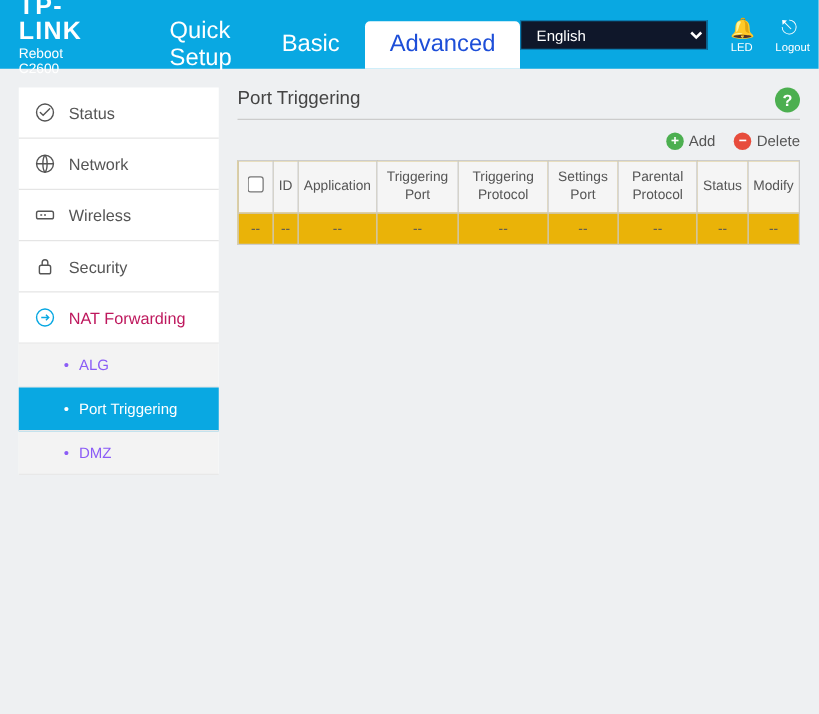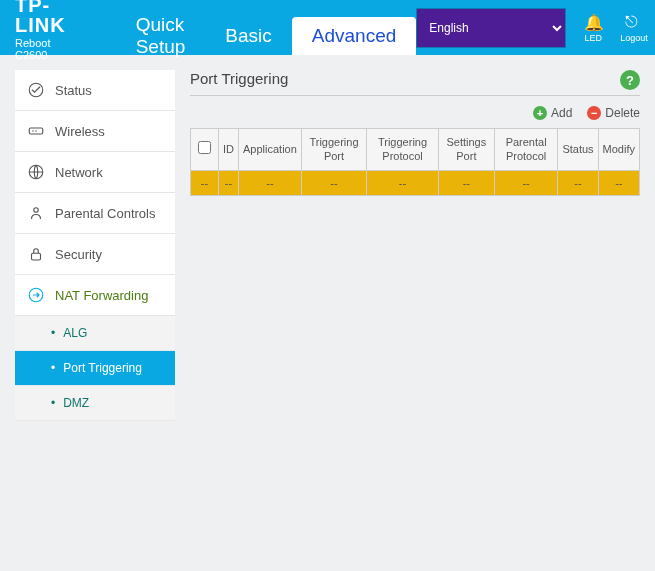--- a/index.html
+++ b/index.html
@@ -5,31 +5,31 @@
 * { margin: 0; padding: 0; box-sizing: border-box; font-family: Arial, sans-serif; }
 body { background: #eef0f2; font-size: 12px; color: #333; }
 .header { background: #09a8e2; height: 55px; display: flex; align-items: center; padding: 0 15px; }
 .logo-area { display: flex; flex-direction: column; color: white; margin-right: 50px; }
 .logo-text { font-size: 20px; font-weight: bold; letter-spacing: 1px; line-height: 1; }
 .model { font-size: 11px; margin-top: 2px; }
 .nav-tabs { display: flex; height: 55px; align-items: flex-end; }
 .nav-tab { padding: 10px 20px; color: white; cursor: pointer; font-size: 19px; height: 38px; display: flex; align-items: center; }
 .nav-tab.active { background: white; color: #1d4ed8; border-radius: 4px 4px 0 0; }
 .header-right { margin-left: auto; display: flex; align-items: center; gap: 18px; }
-.lang-select { background: #4c1d95; color: white; border: 1px solid #0a7cb0; padding: 4px 8px; font-size: 12px; width: 150px; height: 40px; }
+.lang-select { background: #0f172a; color: white; border: 1px solid #0a7cb0; padding: 4px 8px; font-size: 12px; width: 150px; height: 24px; }
 .header-icon { display: flex; flex-direction: column; align-items: center; color: white; cursor: pointer; font-size: 9px; gap: 2px; }
 .header-icon svg, .header-icon .icon-glyph { width: 18px; height: 18px; fill: white; }
 .container { display: flex; padding: 15px; gap: 15px; align-items: flex-start; }
 .sidebar { width: 160px; background: white; flex-shrink: 0; }
 .side-item { display: flex; align-items: center; padding: 11px 12px; border-bottom: 1px solid #e5e5e5; cursor: pointer; color: #555; font-size: 13px; gap: 10px; }
-.side-item.active { color: #4d7c0f; }
+.side-item.active { color: #be185d; }
 .side-item .icon { width: 18px; height: 18px; display: flex; align-items: center; justify-content: center; }
 .side-item svg { width: 18px; height: 18px; fill: none; stroke: currentColor; stroke-width: 1.5; }
 .subitems { background: #f3f3f3; }
-.subitem { padding: 10px 12px 10px 36px; font-size: 12px; color: #0f766e; cursor: pointer; border-bottom: 1px solid #e8e8e8; }
+.subitem { padding: 10px 12px 10px 36px; font-size: 12px; color: #8b5cf6; cursor: pointer; border-bottom: 1px solid #e8e8e8; }
 .subitem::before { content: "•"; margin-right: 8px; }
 .subitem.selected { background: #09a8e2; color: white; }
 .main { flex: 1; position: relative; }
 .help-btn { position: absolute; right: 0; top: 0; width: 20px; height: 20px; background: #4caf50; border-radius: 50%; color: white; display: flex; align-items: center; justify-content: center; font-size: 13px; font-weight: bold; cursor: pointer; }
 .page-title { font-size: 15px; color: #444; margin-bottom: 8px; }
 .divider { height: 1px; background: #ccc; margin-bottom: 10px; }
 .actions { display: flex; justify-content: flex-end; gap: 15px; margin-bottom: 8px; align-items: center; }
 .action-btn { display: flex; align-items: center; gap: 4px; cursor: pointer; font-size: 12px; color: #555; }
 .action-icon { width: 14px; height: 14px; border-radius: 50%; display: flex; align-items: center; justify-content: center; color: white; font-size: 11px; font-weight: bold; line-height: 1; }
 .add-icon { background: #4caf50; }
@@ -79,43 +79,34 @@
           <svg viewBox="0 0 24 24">
             <circle cx="12" cy="12" r="9"></circle>
             <path d="M7 12l3 3 7-7" stroke-linecap="round"></path>
           </svg>
         </span>
       <span>Status</span>
     </div>
     <div class="side-item">
       <span class="icon">
           <svg viewBox="0 0 24 24">
-            <rect x="3" y="8" width="18" height="8" rx="2"></rect>
-            <path d="M7 12h2M11 12h2"></path>
-          </svg>
-        </span>
-      <span>Wireless</span>
-    </div>
-    <div class="side-item">
-      <span class="icon">
-          <svg viewBox="0 0 24 24">
             <circle cx="12" cy="12" r="9"></circle>
             <path d="M3 12h18M12 3c3 3 3 15 0 18M12 3c-3 3-3 15 0 18"></path>
           </svg>
         </span>
       <span>Network</span>
     </div>
     <div class="side-item">
       <span class="icon">
           <svg viewBox="0 0 24 24">
-            <circle cx="12" cy="8" r="3"></circle>
-            <path d="M6 20c0-4 3-6 6-6s6 2 6 6"></path>
+            <rect x="3" y="8" width="18" height="8" rx="2"></rect>
+            <path d="M7 12h2M11 12h2"></path>
           </svg>
         </span>
-      <span>Parental Controls</span>
+      <span>Wireless</span>
     </div>
     <div class="side-item">
       <span class="icon">
           <svg viewBox="0 0 24 24">
             <rect x="6" y="11" width="12" height="9" rx="2"></rect>
             <path d="M9 11V8a3 3 0 016 0v3"></path>
           </svg>
         </span>
       <span>Security</span>
     </div>

